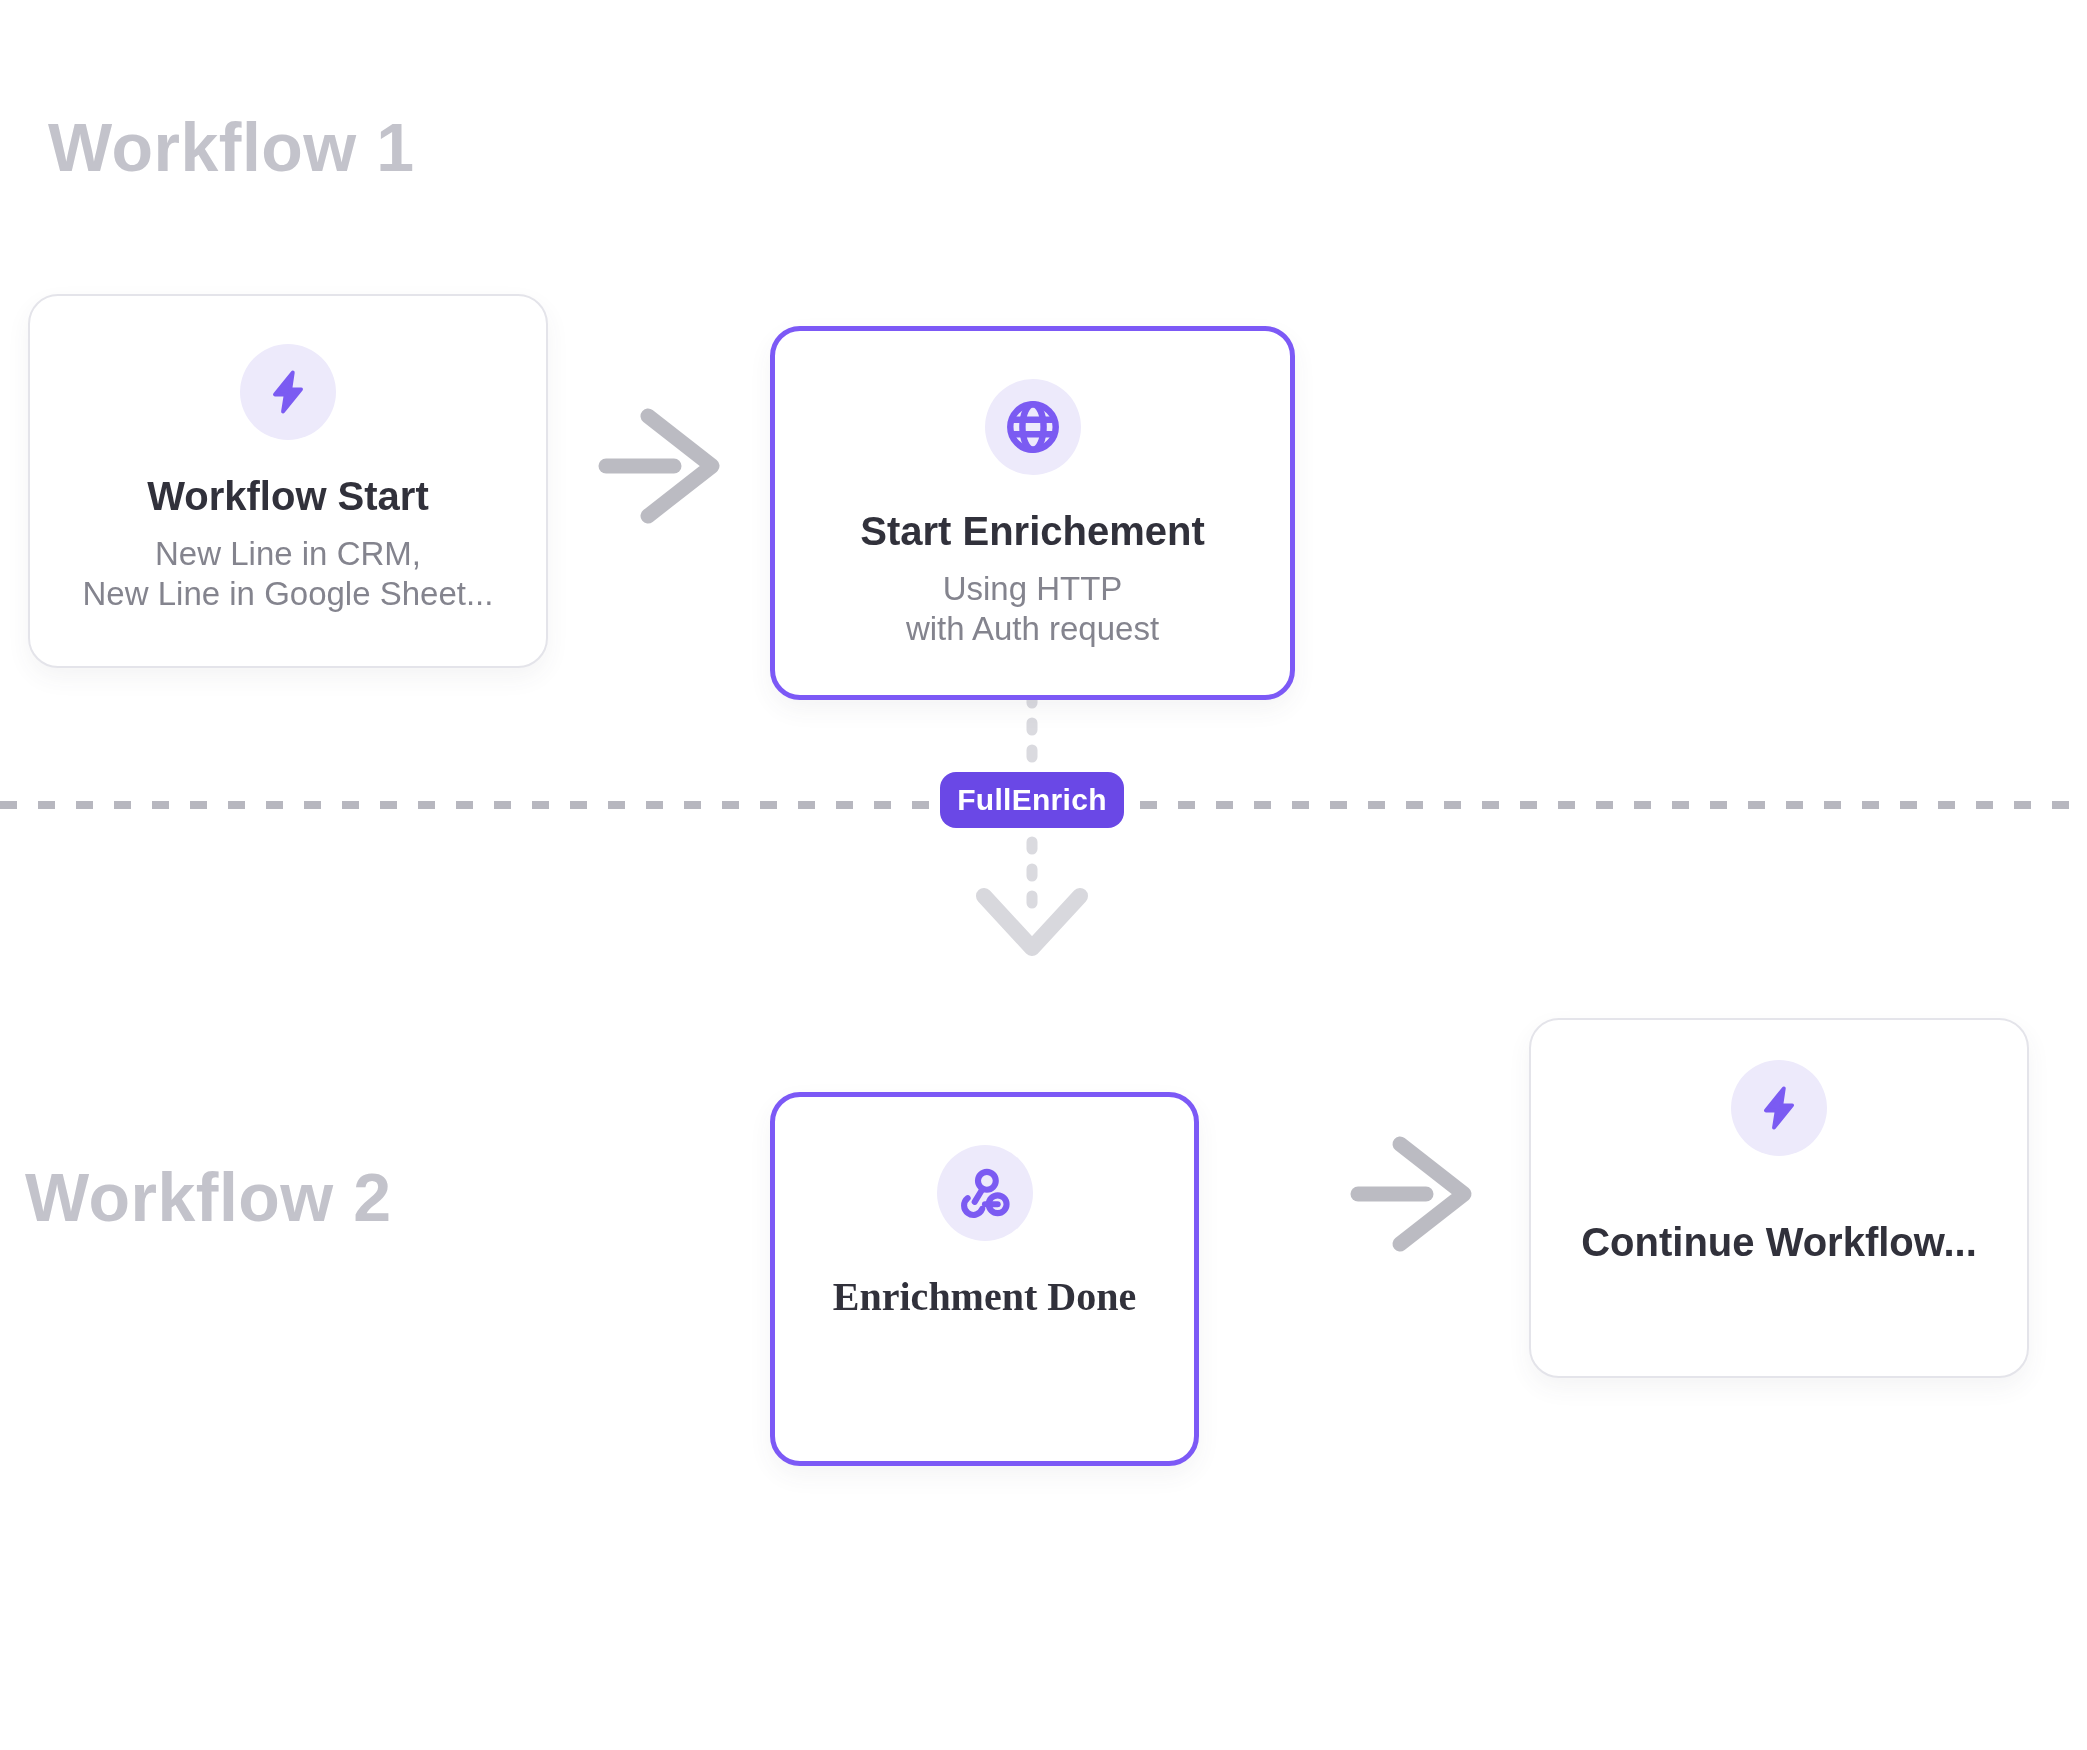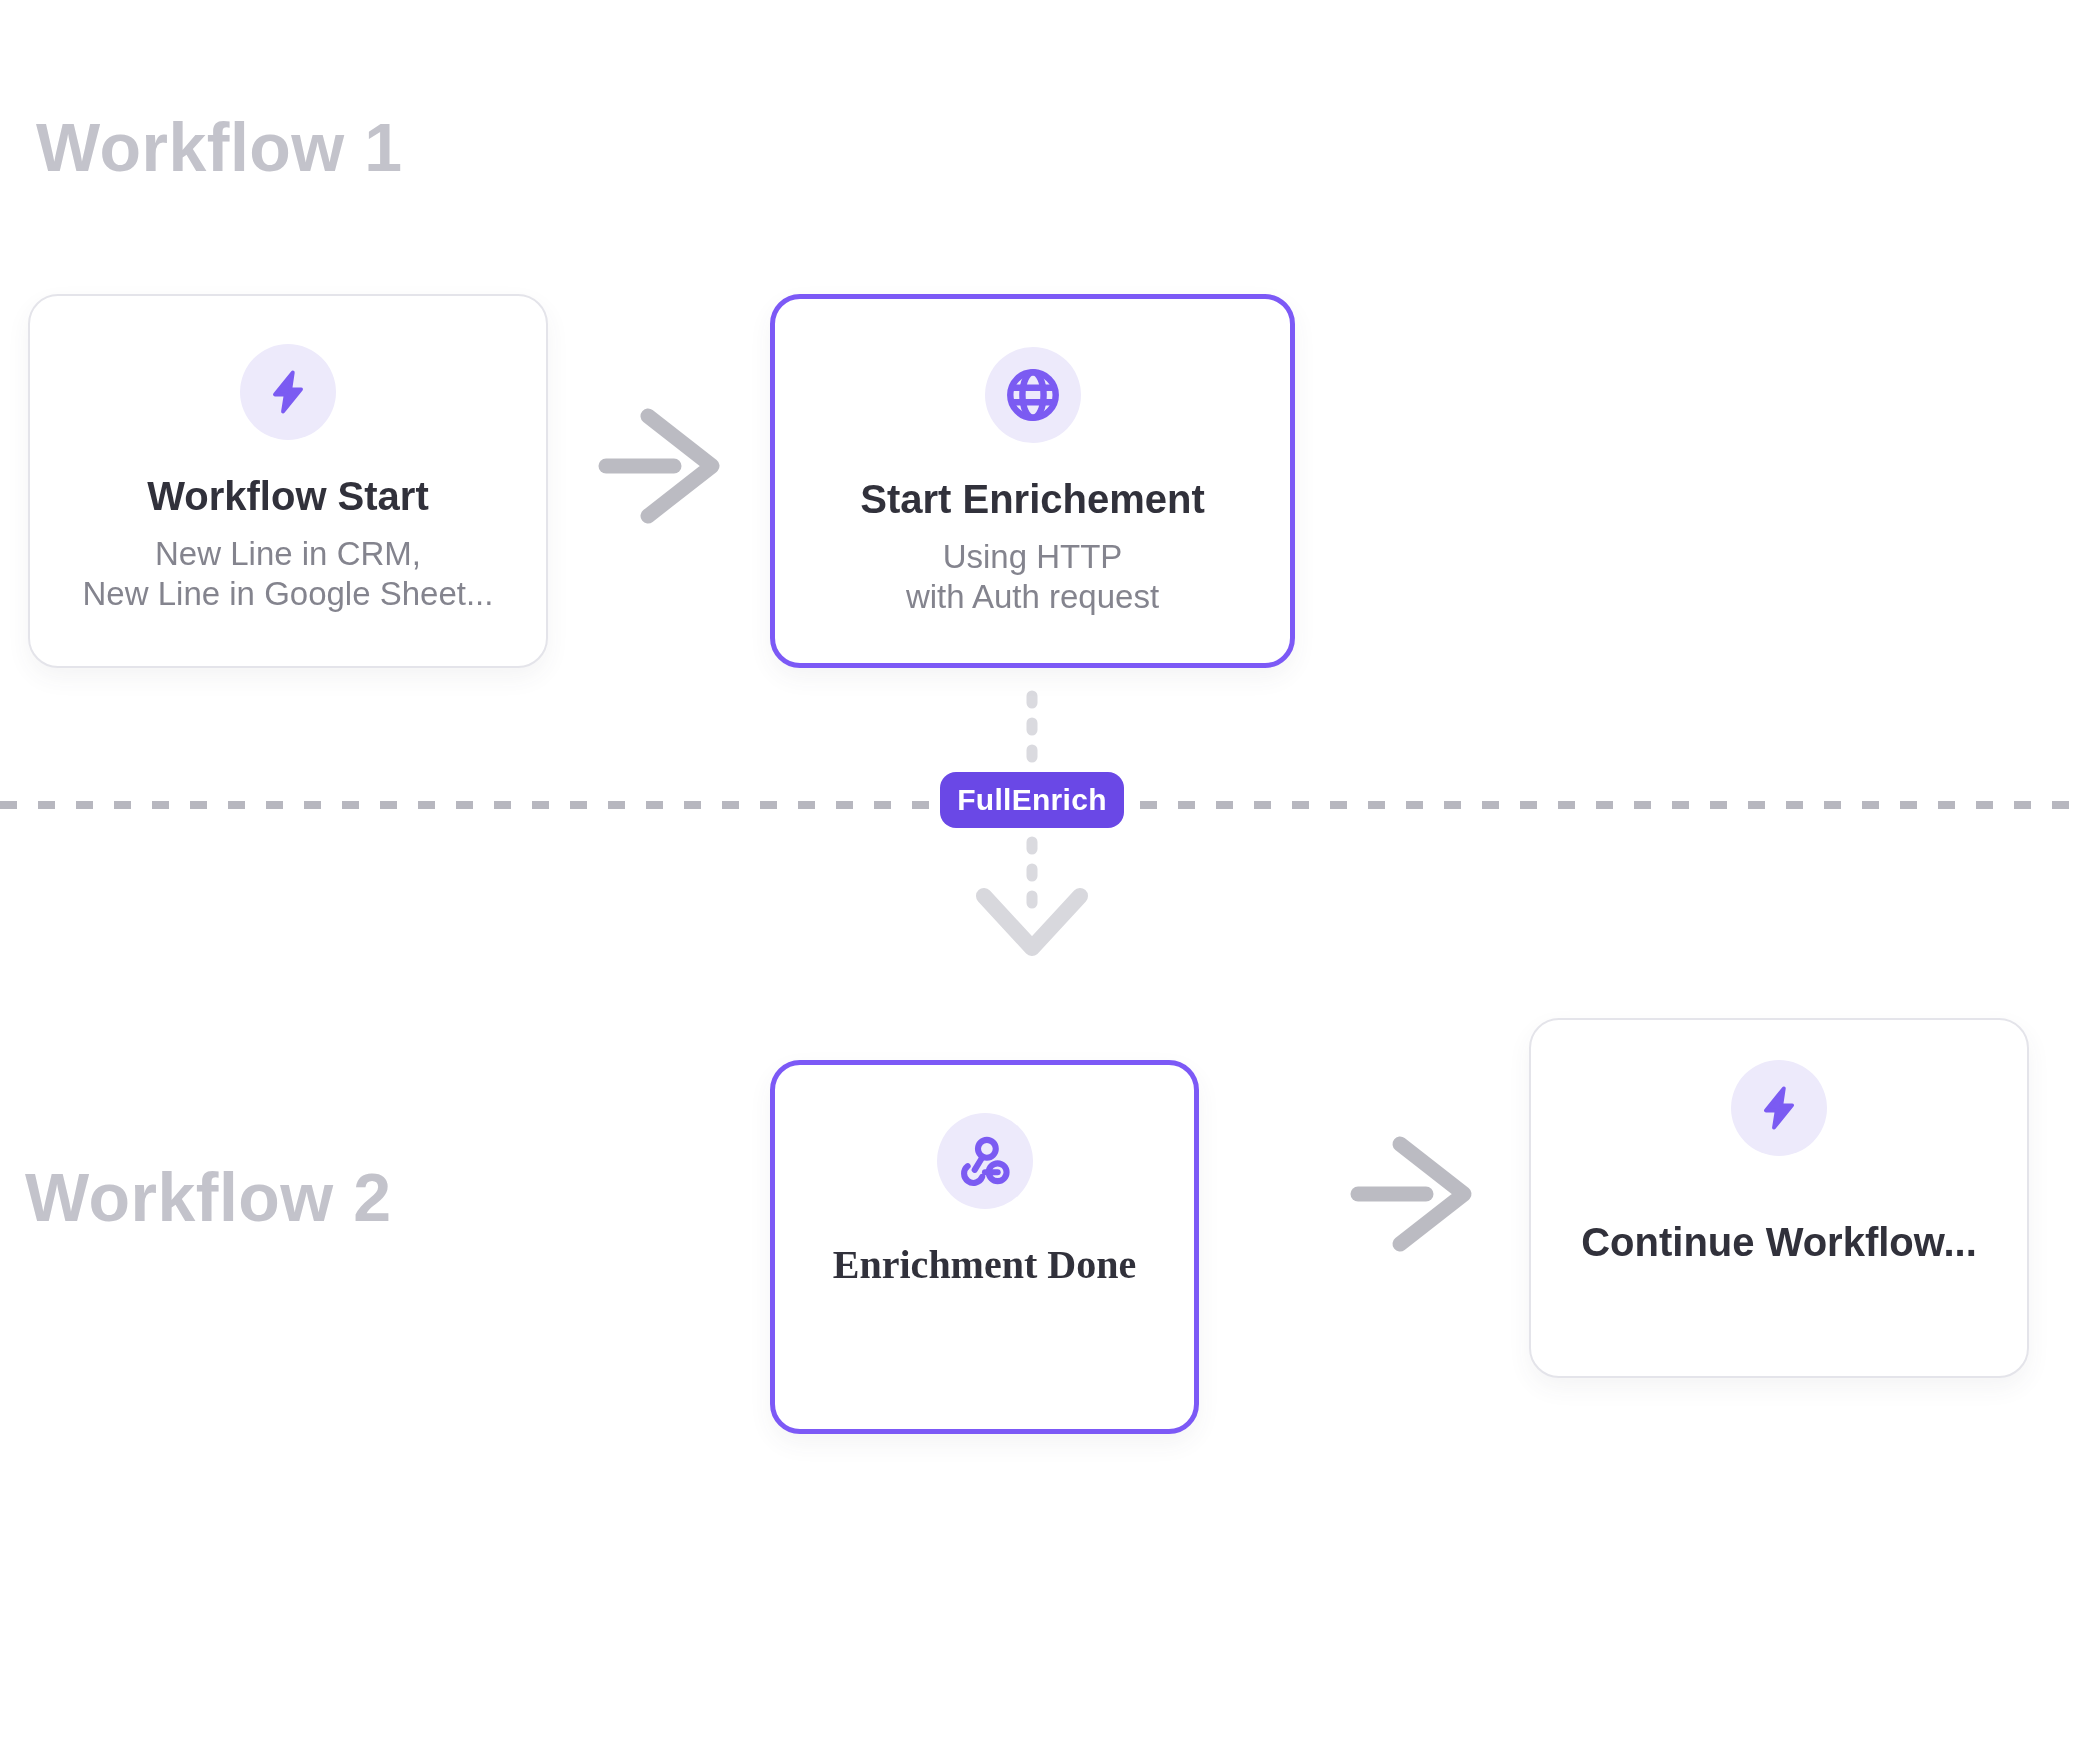--- a/index.html
+++ b/index.html
@@ -25,20 +25,21 @@
     border-radius:30px;
     box-shadow:0 10px 24px rgba(60,60,90,0.06);
     display:flex;
     flex-direction:column;
     align-items:center;
     box-sizing:border-box;
     padding-top:48px;
   }
   .card--accent{
     border:5px solid #7C59F6;
+    margin-top:32px;
   }
   .icon-circle{
     width:96px;height:96px;
     border-radius:50%;
     background:#EDEAFB;
     display:flex;align-items:center;justify-content:center;
     flex:0 0 auto;
   }
   .card-title{
     margin-top:32px;
@@ -72,21 +73,21 @@
     text-align:center;
   }
   .abs{position:absolute;}
   svg{display:block;}
 </style>
 </head>
 <body>
 
 <div class="canvas">
 
-  <div class="wf-label" style="left:36px;top:108px;">Workflow 1</div>
+  <div class="wf-label" style="left:48px;top:108px;">Workflow 1</div>
   <div class="wf-label" style="left:25px;top:1158px;">Workflow 2</div>
 
   <svg class="abs" style="left:0;top:801px;" width="2087" height="8" viewBox="0 0 2087 8">
     <line x1="0" y1="4" x2="2087" y2="4" stroke="#B7B7BF" stroke-width="8" stroke-dasharray="17 21"></line>
   </svg>
 
   <svg class="abs" style="left:1026px;top:684px;" width="12" height="94" viewBox="0 0 12 94">
     <line x1="6" y1="12" x2="6" y2="90" stroke="#DADADF" stroke-width="11" stroke-linecap="round" stroke-dasharray="7 20"></line>
   </svg>
 

